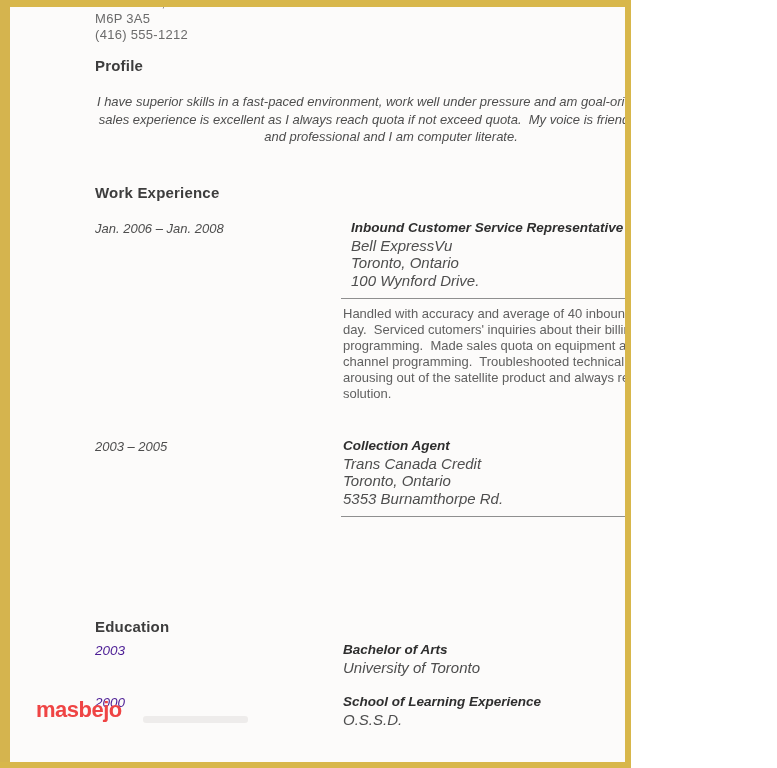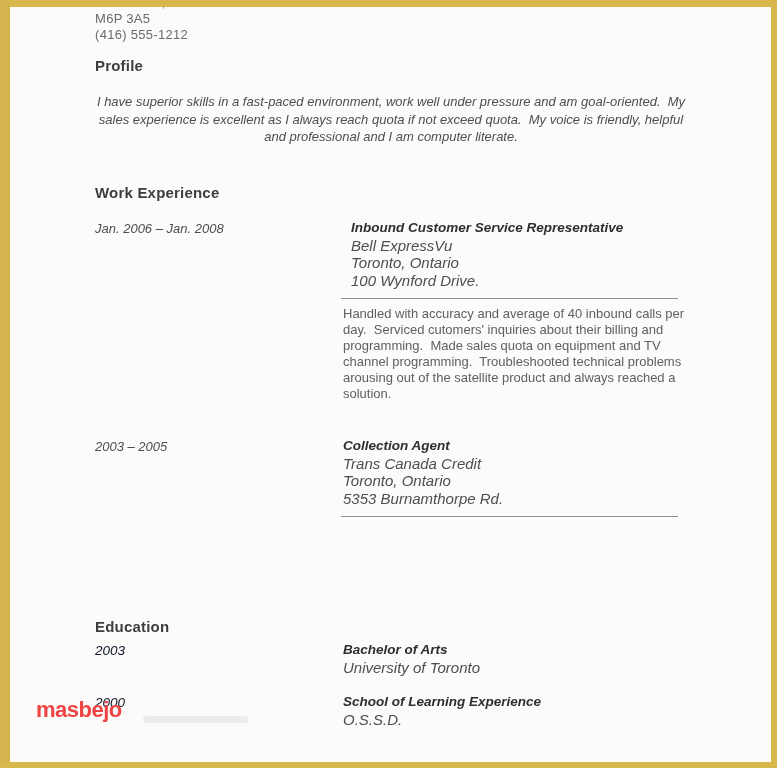--- a/index.html
+++ b/index.html
@@ -2,21 +2,21 @@
 <html><head>
 <meta charset="utf-8">
 <style>
   html, body { margin: 0; padding: 0; }
   body {
     font-family: "Liberation Sans", sans-serif;
     background: #ffffff;
   }
   .page {
     position: relative;
-    width: 777px;
+    width: 631px;
     height: 768px;
     background: #fcfbfa;
     overflow: hidden;
   }
   
   .frame-top    { position: absolute; left: 0; top: 0; width: 777px; height: 7px;  background: #d8b74b; z-index: 5; }
   .frame-left   { position: absolute; left: 0; top: 0; width: 10px;  height: 768px; background: #d5b44e; z-index: 5; }
   .frame-right  { position: absolute; right: 0; top: 0; width: 6px;  height: 768px; background: #d8b74b; z-index: 5; }
   .frame-bottom { position: absolute; left: 0; bottom: 0; width: 777px; height: 6px; background: #d8b74b; z-index: 5; }
 
@@ -66,21 +66,21 @@
   }
   .desc {
     width: 352px;
     font-size: 13px;
     line-height: 16px;
     color: #606060;
     white-space: pre-wrap;
   }
   .edu-year {
     font-style: italic;
-    color: #0f172a;
+    color: #4c1d95;
     font-size: 13.5px;
   }
   .watermark {
     left: 36px; top: 697px;
     font-size: 22px;
     font-weight: bold;
     color: #ef4444;
     letter-spacing: -0.5px;
     z-index: 2;
   }

